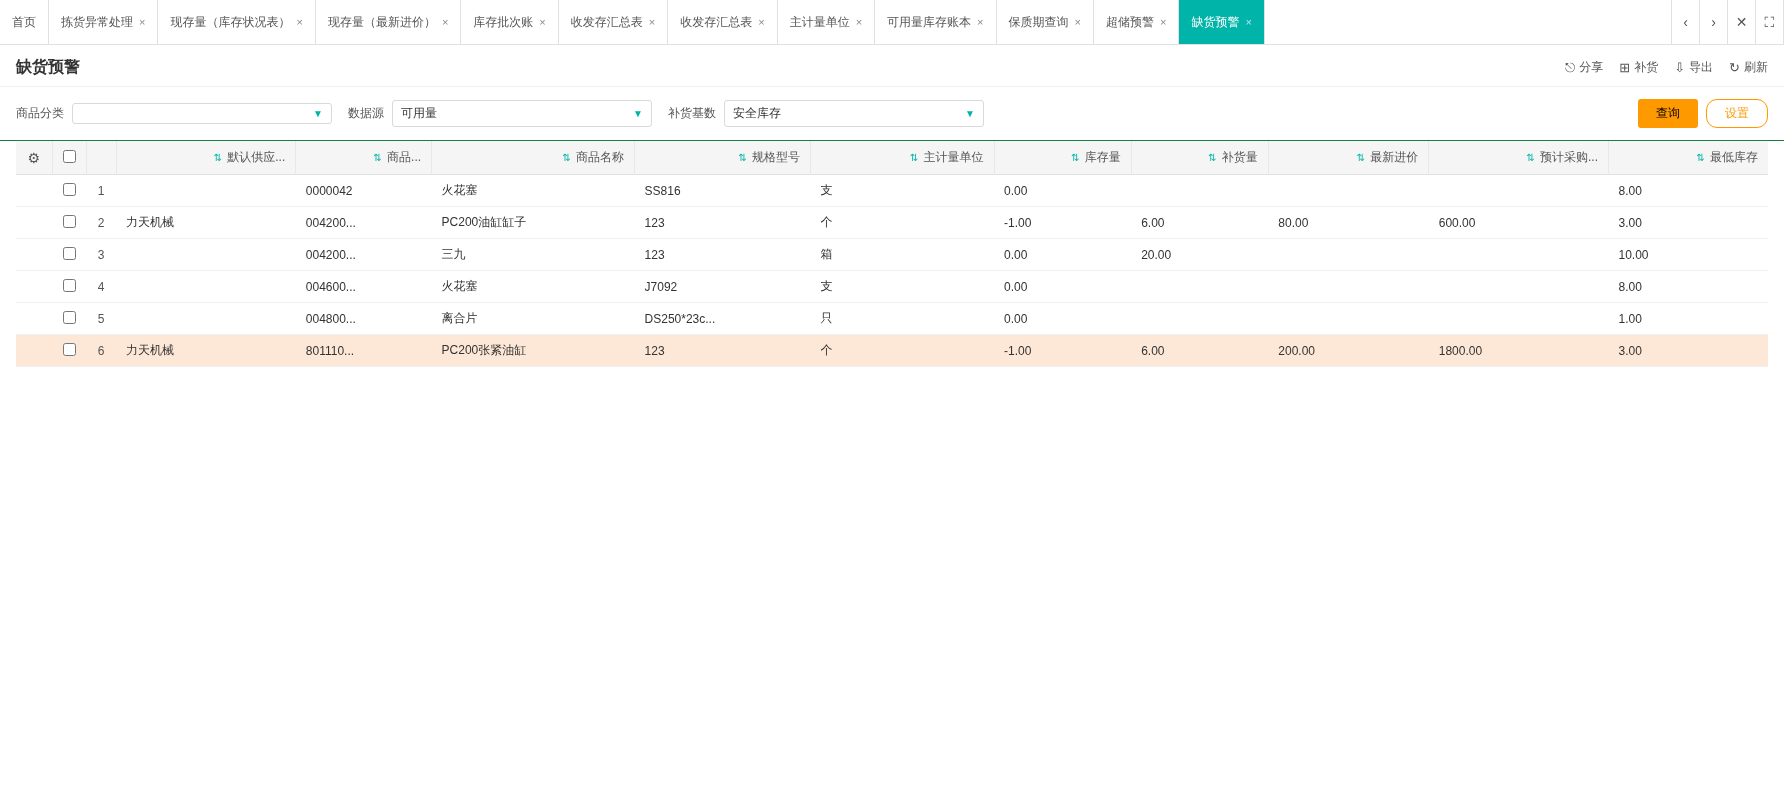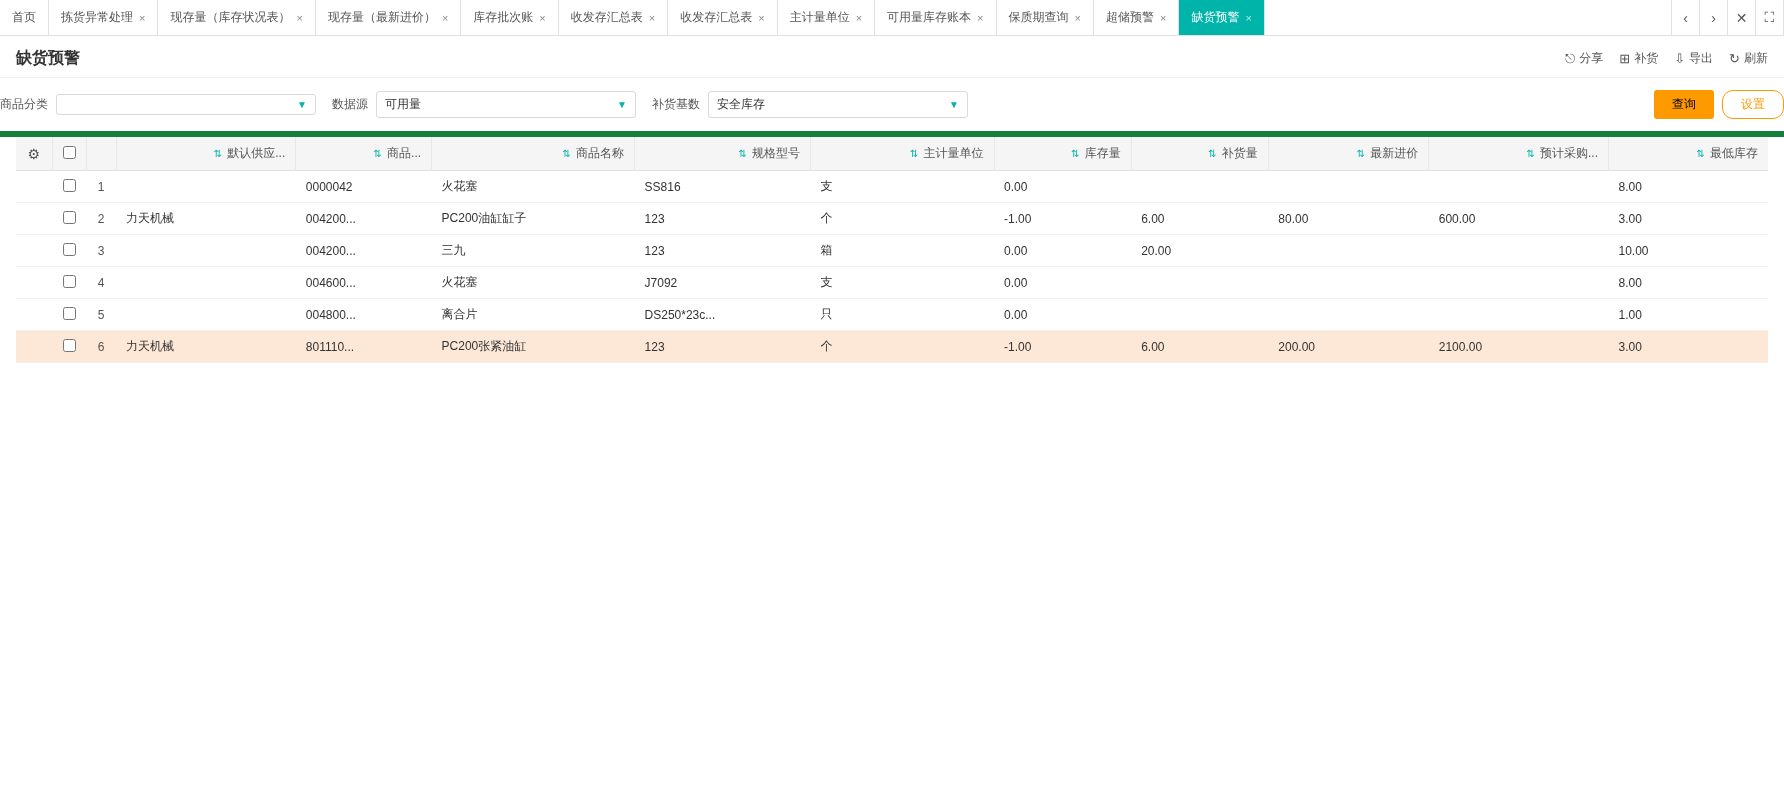--- a/index.html
+++ b/index.html
@@ -4,21 +4,21 @@
   <style>
     * { box-sizing: border-box; margin: 0; padding: 0; }
     body { font-family: 'Microsoft YaHei', Arial, sans-serif; font-size: 12px; background: #f0f2f5; color: #333; }
 
     
     .tab-bar {
       display: flex;
       align-items: center;
       background: #fff;
       border-bottom: 1px solid #e0e0e0;
-      height: 36px;
+      height: 45px;
       overflow: hidden;
     }
     .tab-item {
       display: flex;
       align-items: center;
       padding: 0 12px;
       height: 100%;
       white-space: nowrap;
       cursor: pointer;
       border-right: 1px solid #e0e0e0;
@@ -86,24 +86,24 @@
       gap: 4px;
       cursor: pointer;
       color: #555;
       font-size: 12px;
     }
 
     
     .filter-area {
       display: flex;
       align-items: center;
-      padding: 12px 0;
+      padding: 12px 16px;
       gap: 16px;
       flex-wrap: wrap;
-      border-bottom: 6px solid #15803d;
+      border-bottom: 1px solid #15803d;
     }
     .filter-group {
       display: flex;
       align-items: center;
       gap: 8px;
     }
     .filter-label {
       font-size: 12px;
       color: #555;
       white-space: nowrap;
@@ -457,20 +457,20 @@
     </td>
     <td class="row-num">6</td>
     <td>力天机械</td>
     <td>801110...</td>
     <td>PC200张紧油缸</td>
     <td>123</td>
     <td>个</td>
     <td>-1.00</td>
     <td>6.00</td>
     <td>200.00</td>
-    <td>2100.00</td>
+    <td>1800.00</td>
     <td>3.00</td>
   </tr>
         </tbody>
     </table>
   </div>
 
 </div>
 
 </body></html>

